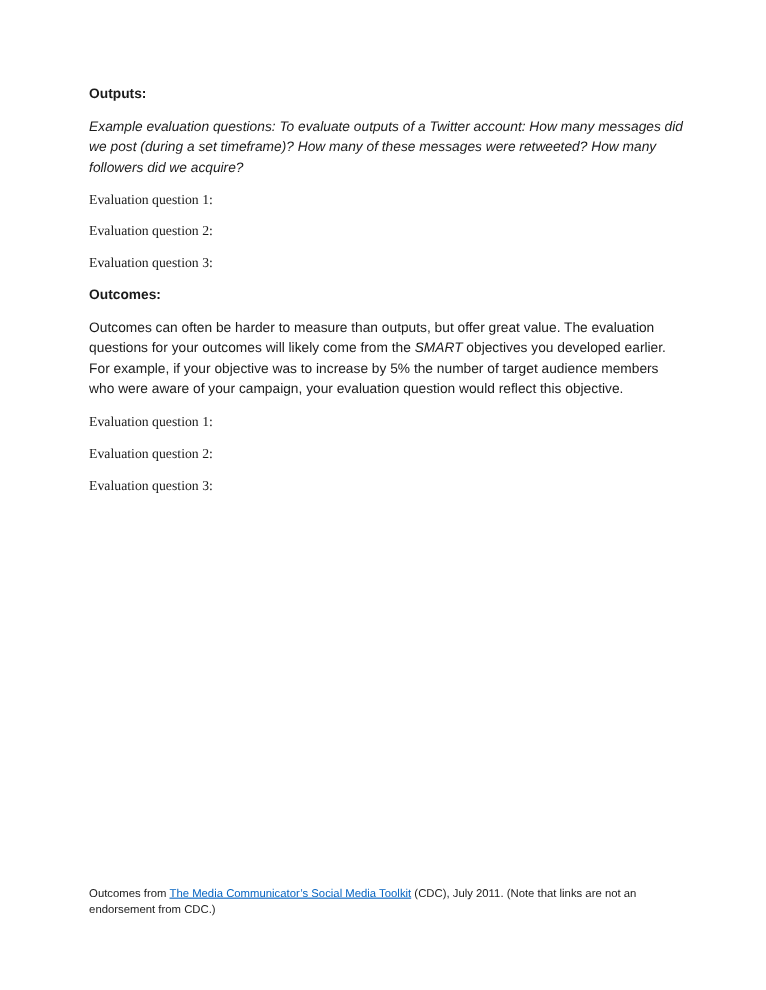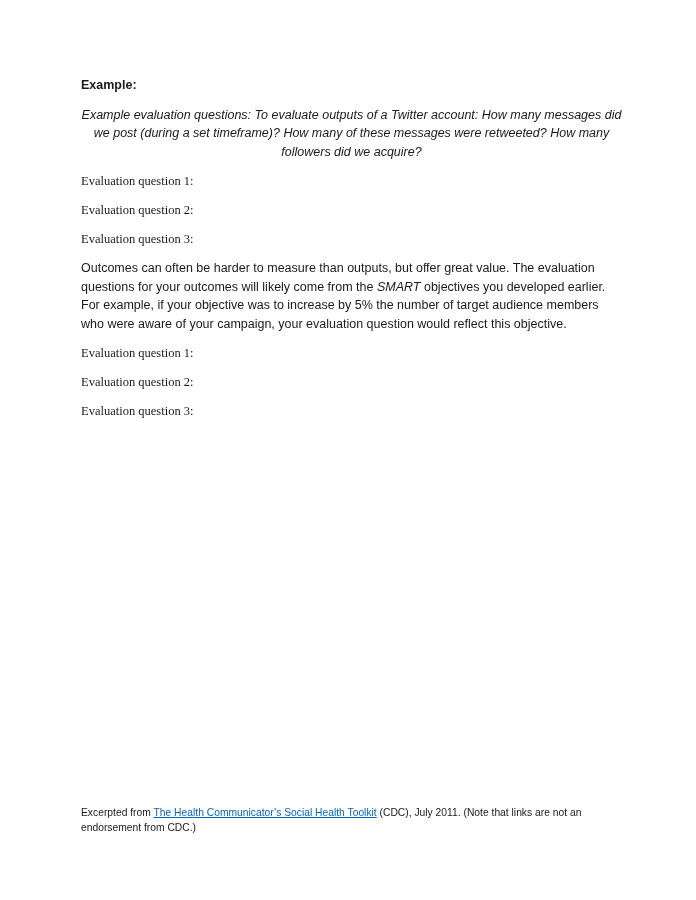--- a/index.html
+++ b/index.html
@@ -27,21 +27,20 @@
     font-size: 12.5px;
     line-height: 18.5px;
     margin: 0 0 11px 0;
     color: #1a1a1a;
   }
   .heading {
     font-weight: bold;
   }
   .italic {
     font-style: italic;
-    text-align: center;
   }
   .question {
     margin-bottom: 10.5px;
     font-family: Liberation Serif, serif;
   }
   .footer {
     position: absolute;
     left: 81px;
     right: 74px;
     top: 806px;
@@ -54,37 +53,38 @@
     text-decoration: underline;
     cursor: pointer;
   }
 </style>
 </head>
 <body>
 
 <div class="page">
   <div class="content">
 
-    <p class="para heading">Example:</p>
+    <p class="para heading">Outputs:</p>
 
 
     <p class="para italic">Example evaluation questions: To evaluate outputs of a Twitter account: How many messages did we post (during a set timeframe)? How many of these messages were retweeted? How many followers did we acquire?</p>
 
     <p class="para question">Evaluation question 1:</p>
 
     <p class="para question">Evaluation question 2:</p>
 
     <p class="para question">Evaluation question 3:</p>
 
+    <p class="para heading">Outcomes:</p>
 
     <p class="para"><span>Outcomes can often be harder to measure than outputs, but offer great value. The evaluation questions for your outcomes will likely come from the </span><span class="italic">SMART</span><span> objectives you developed earlier. For example, if your objective was to increase by 5% the number of target audience members who were aware of your campaign, your evaluation question would reflect this objective.</span></p>
 
 
     <p class="para question">Evaluation question 1:</p>
 
     <p class="para question">Evaluation question 2:</p>
 
     <p class="para question">Evaluation question 3:</p>
 
   </div>
 
-  <div class="footer"><span>Excerpted from </span><a>The Health Communicator’s Social Health Toolkit</a><span> (CDC), July 2011. (Note that links are not an endorsement from CDC.)</span></div>
+  <div class="footer"><span>Outcomes from </span><a>The Media Communicator’s Social Media Toolkit</a><span> (CDC), July 2011. (Note that links are not an endorsement from CDC.)</span></div>
 </div>
 
 </body></html>

